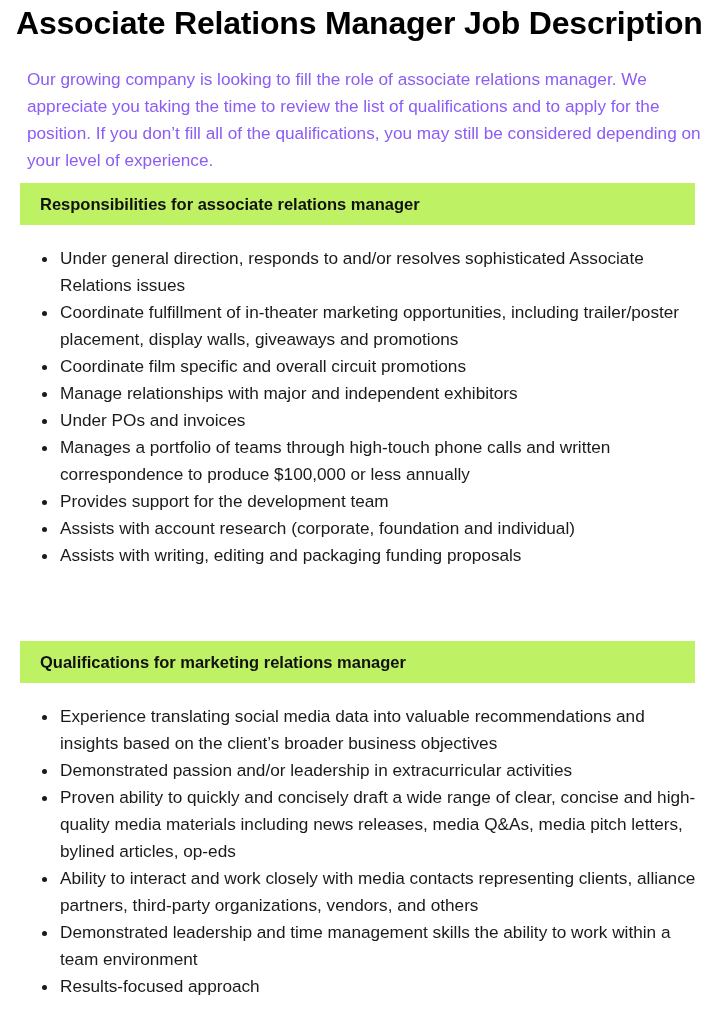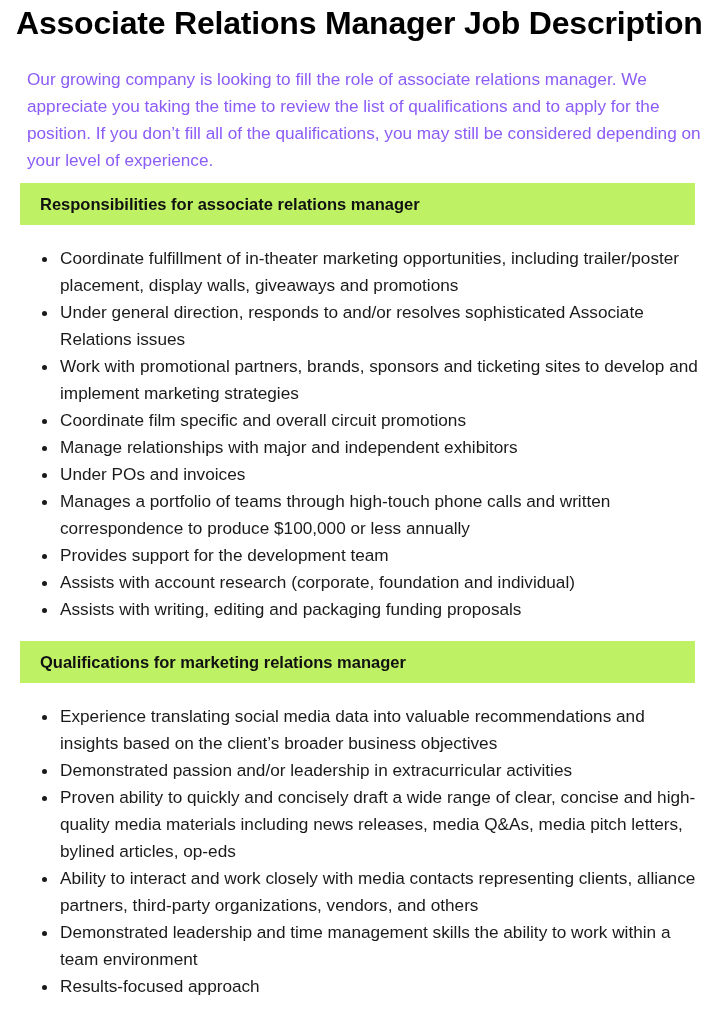--- a/index.html
+++ b/index.html
@@ -96,23 +96,22 @@
 
   <h1 class="title">Associate Relations Manager Job Description</h1>
 
   <p class="intro">Our growing company is looking to fill the role of associate relations manager. We appreciate you taking the time to review the list of qualifications and to apply for the position. If you don’t fill all of the qualifications, you may still be considered depending on your level of experience.</p>
 
   <div class="section-header sec-resp">
     <h2>Responsibilities for associate relations manager</h2>
   </div>
 
   <ul class="bullets list-resp">
+    <li>Under general direction, responds to and/or resolves sophisticated Associate Relations issues</li>
     <li>Coordinate fulfillment of in-theater marketing opportunities, including trailer/poster placement, display walls, giveaways and promotions</li>
-    <li>Under general direction, responds to and/or resolves sophisticated Associate Relations issues</li>
-    <li>Work with promotional partners, brands, sponsors and ticketing sites to develop and implement marketing strategies</li>
     <li>Coordinate film specific and overall circuit promotions</li>
     <li>Manage relationships with major and independent exhibitors</li>
     <li>Under POs and invoices</li>
     <li>Manages a portfolio of teams through high-touch phone calls and written correspondence to produce $100,000 or less annually</li>
     <li>Provides support for the development team</li>
     <li>Assists with account research (corporate, foundation and individual)</li>
     <li>Assists with writing, editing and packaging funding proposals</li>
   </ul>
 
   <div class="section-header sec-qual">

